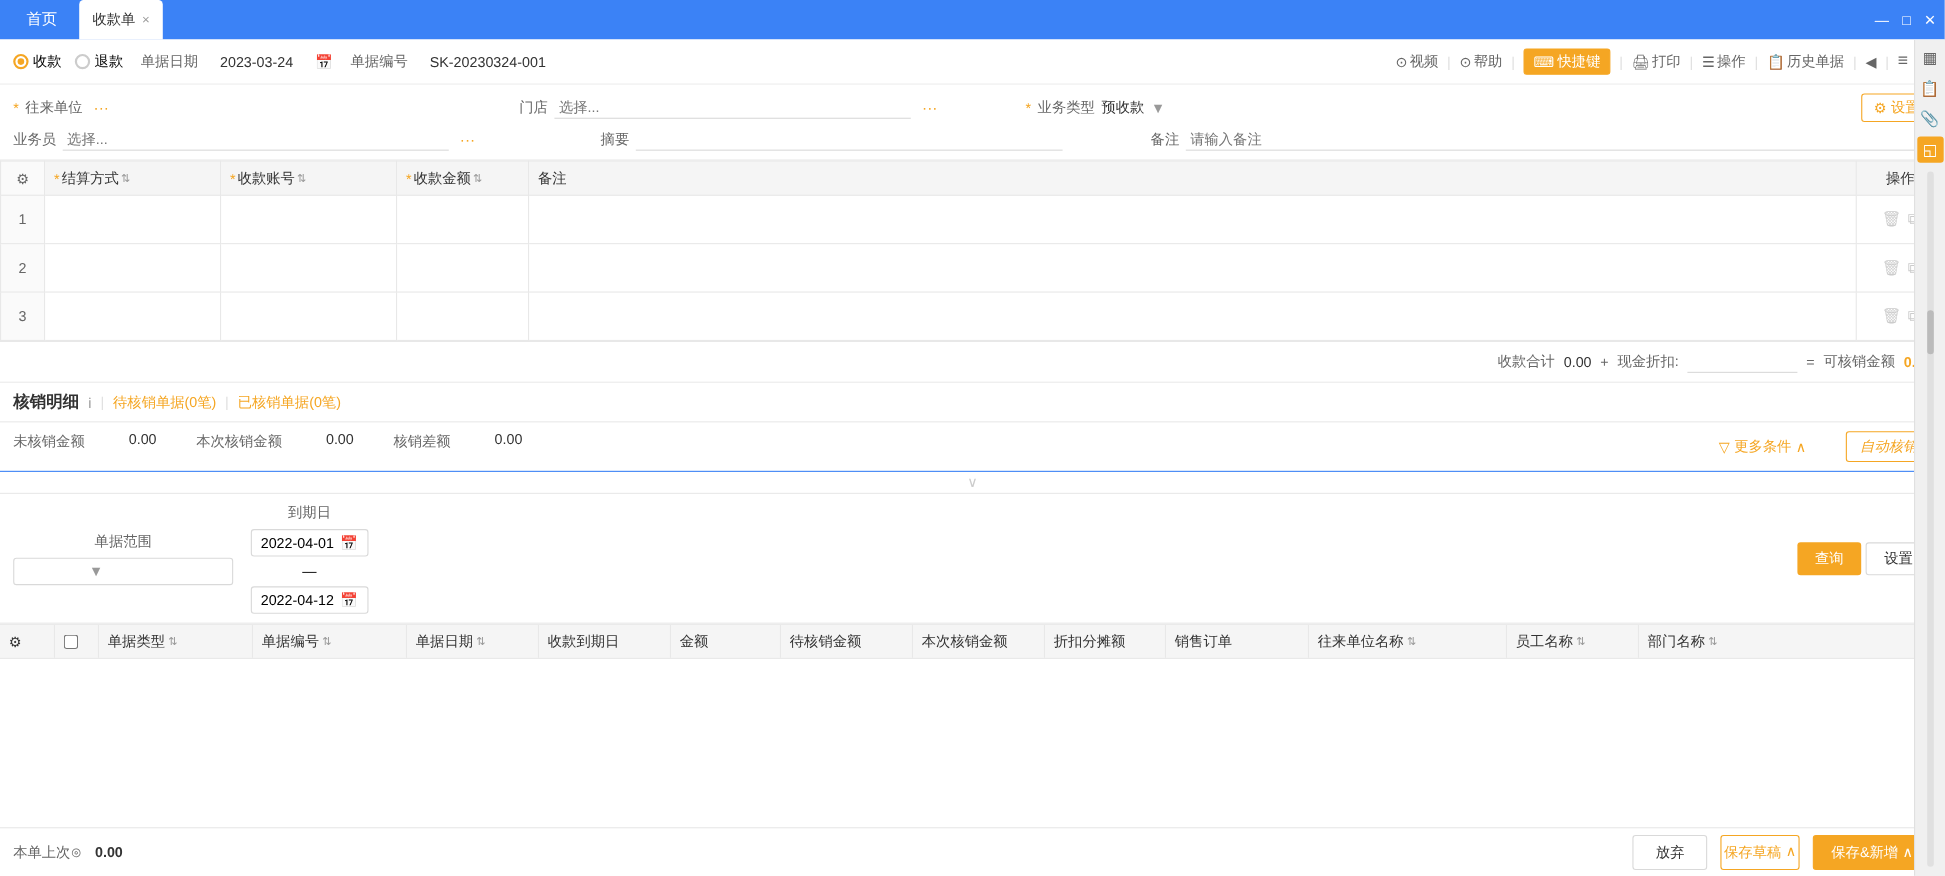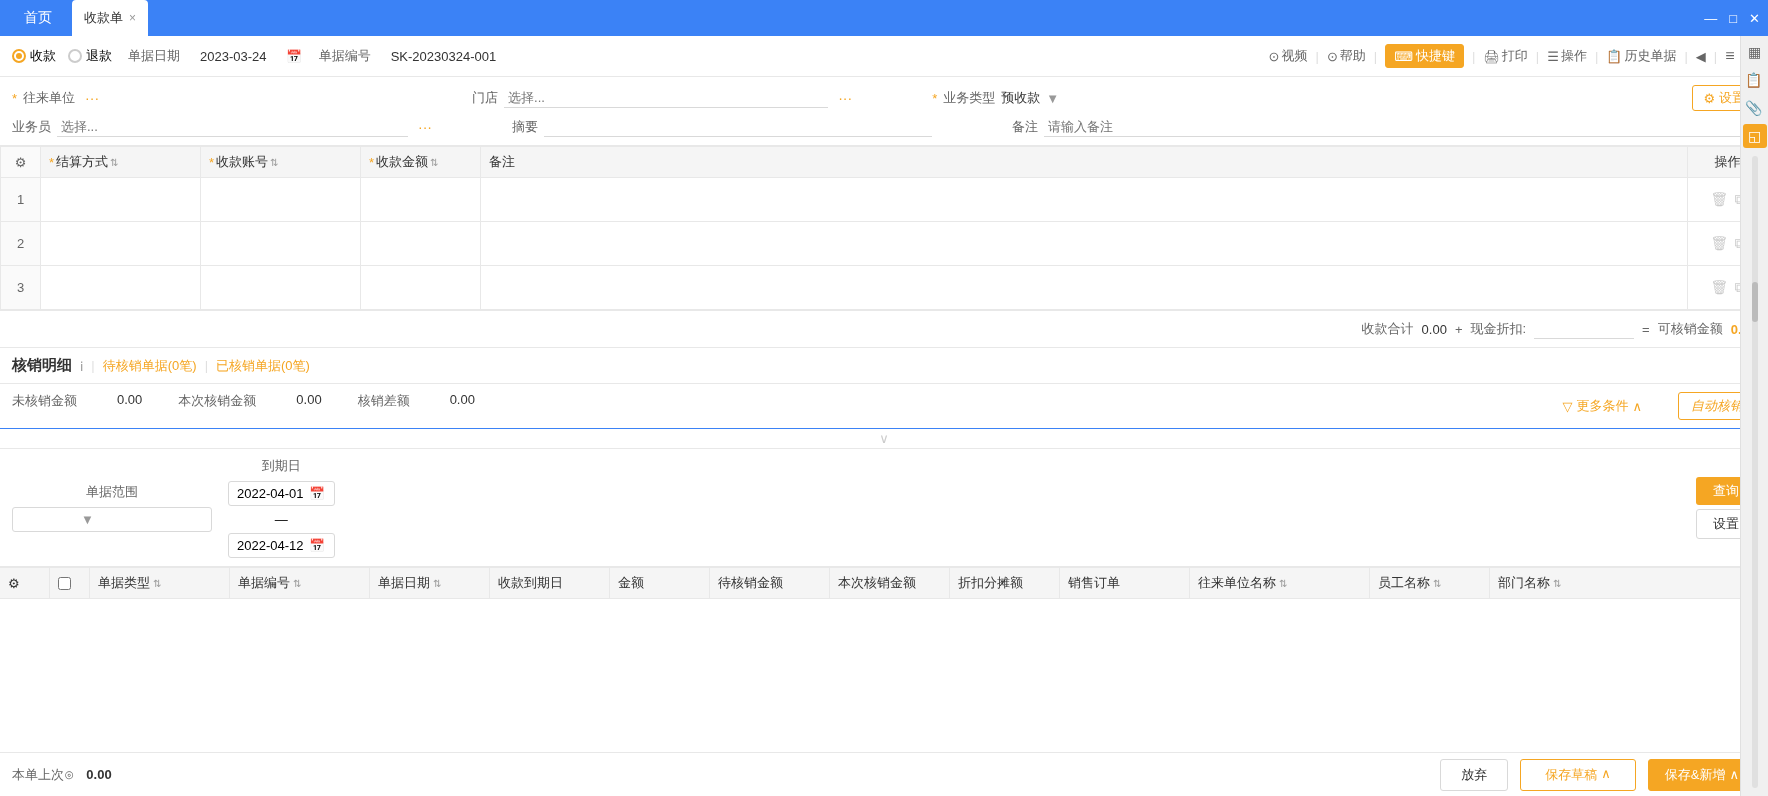--- a/index.html
+++ b/index.html
@@ -357,21 +357,21 @@
       background: #fff;
       border: 1px solid #d9d9d9;
       padding: 5px 16px;
       border-radius: 3px;
       cursor: pointer;
       font-size: 13px;
       color: #333;
     }
     .filter-actions {
       display: flex;
-      flex-direction: column;
+      flex-direction: row;
       gap: 4px;
     }
 
     
     .bottom-table-header {
       display: flex;
       background: #f5f5f5;
       border-top: 1px solid #e8e8e8;
       border-bottom: 1px solid #e8e8e8;
     }
@@ -409,21 +409,21 @@
       padding: 6px 20px;
       border-radius: 3px;
       cursor: pointer;
       font-size: 13px;
       color: #333;
     }
     .btn-save-draft {
       background: #fff;
       border: 1px solid #f5a623;
       color: #f5a623;
-      padding: 6px 24px;
+      padding: 6px 2px;
       border-radius: 3px;
       cursor: pointer;
       font-size: 13px;
       display: flex;
       align-items: flex-start;
       gap: 4px;
     }
     .btn-save-new {
       background: #f5a623;
       border: 1px solid #f5a623;
@@ -588,21 +588,21 @@
         <span>设置</span>
       </div>
     </div>
     <div class="form-row">
       <div class="field-group" style="max-width: 420px;">
         <span class="field-label">业务员</span>
         <input class="field-input" placeholder="选择..." style="">
         <span class="more-btn">···</span>
       </div>
       <div style="width: 80px;"></div>
-      <div class="field-group" style="max-width: 420px;">
+      <div class="field-group" style="max-width: 420px; margin-left: 34px;">
         <span class="field-label">摘要</span>
         <input class="field-input" style="min-width: 260px;">
       </div>
       <div style="width: 80px;"></div>
       <div class="field-group">
         <span class="field-label">备注</span>
         <input class="field-input" style="min-width: 200px;" placeholder="请输入备注">
       </div>
     </div>
   </div>

